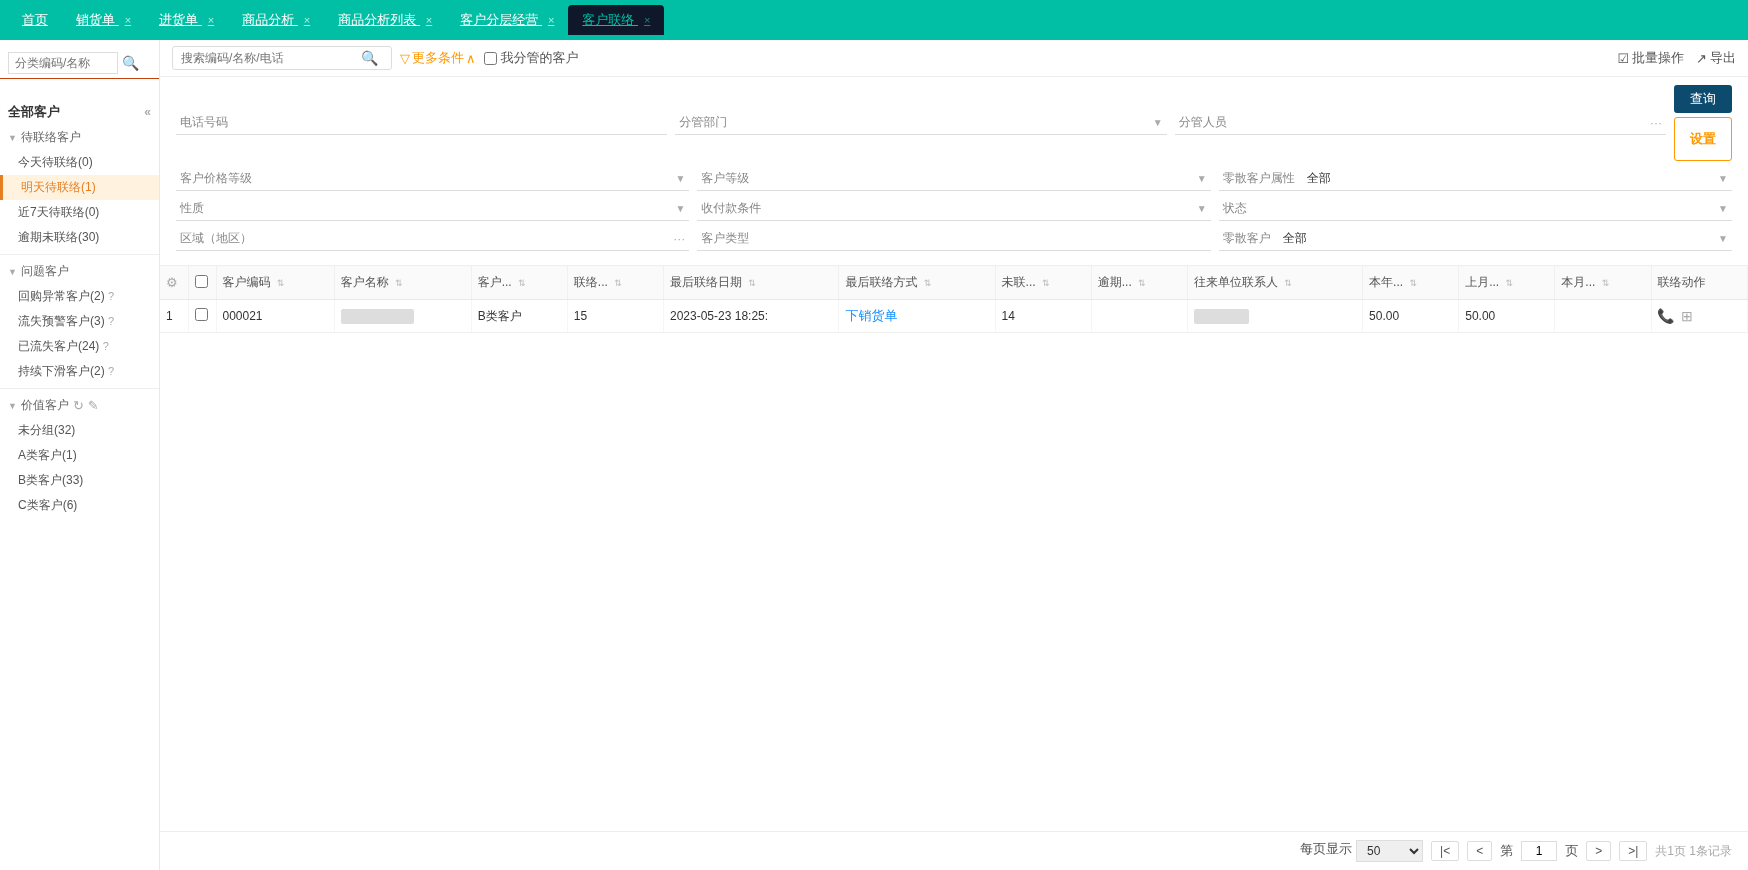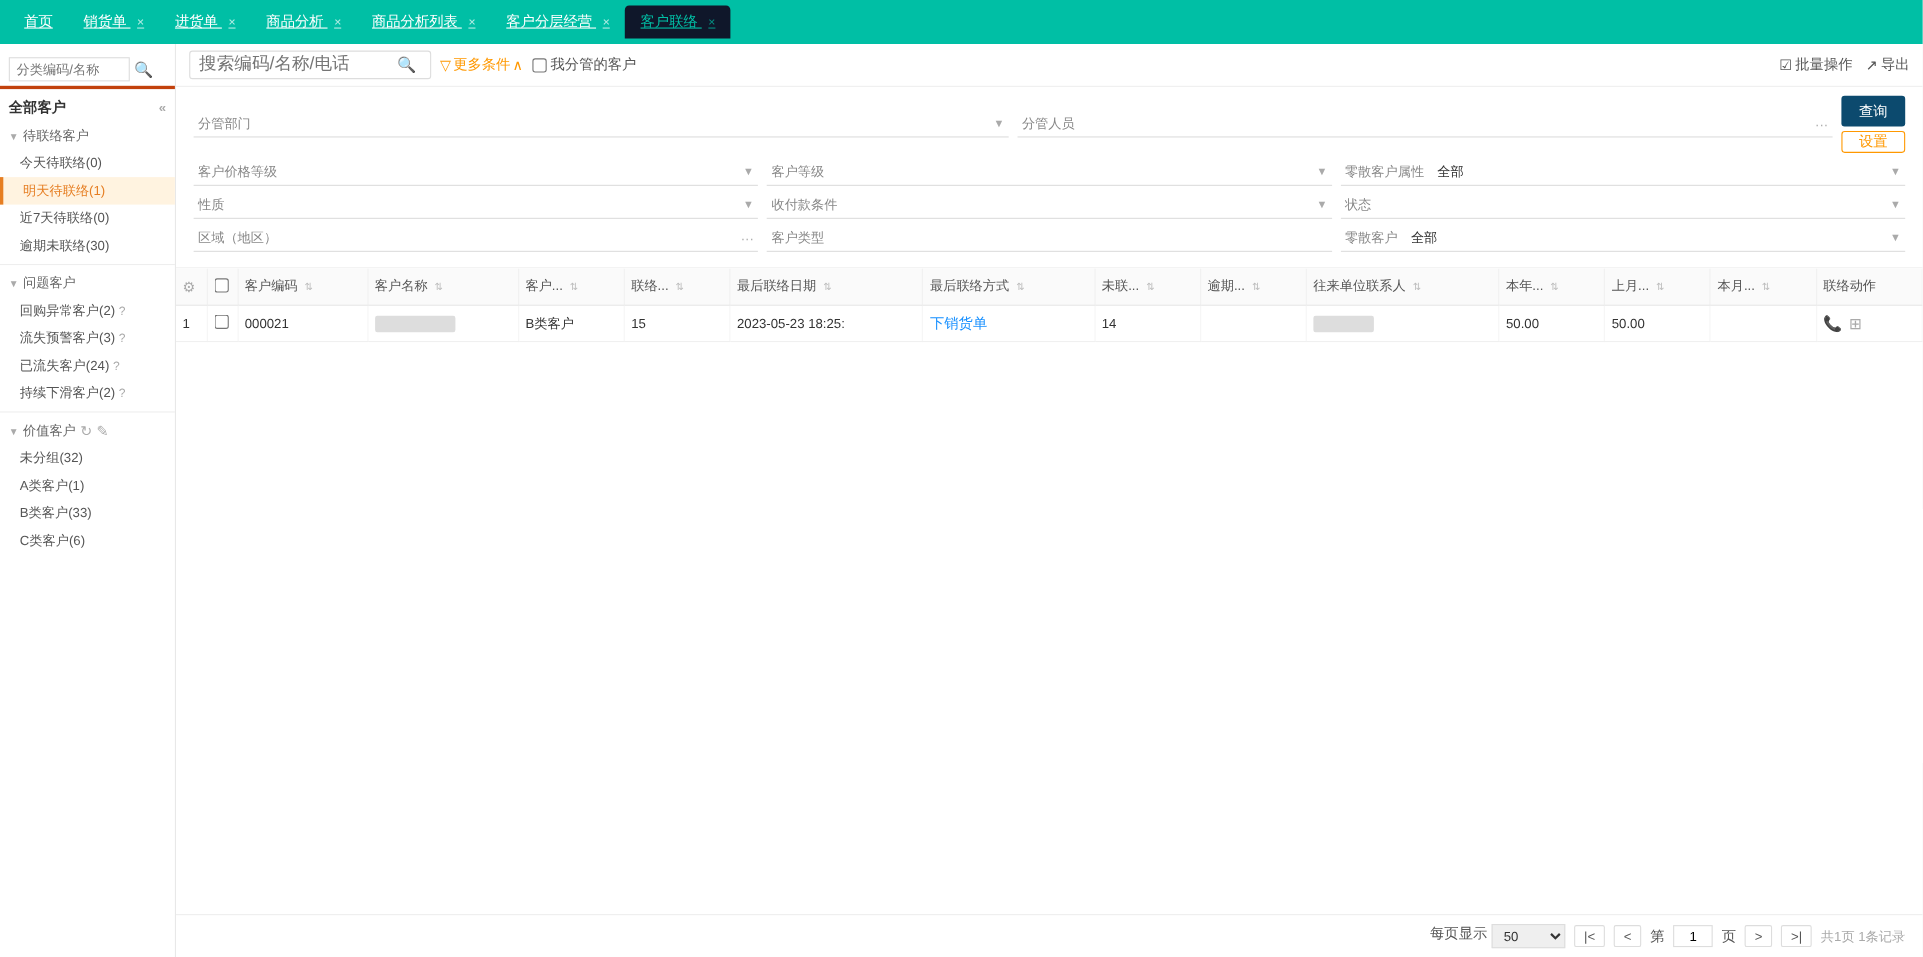--- a/index.html
+++ b/index.html
@@ -46,22 +46,22 @@
       background: #fff;
       border-right: 1px solid #e8e8e8;
       padding: 8px 0;
       flex-shrink: 0;
       overflow-y: auto;
     }
     .sidebar-search {
       display: flex;
       align-items: center;
       padding: 4px 8px;
-      border-bottom: 3px solid #c2410c;
-      margin-bottom: 4px;
+      border-bottom: 1px solid #c2410c;
+      margin-bottom: 20px;
     }
     .sidebar-search input {
       border: 1px solid #ddd;
       padding: 3px 6px;
       font-size: 12px;
       width: 110px;
       outline: none;
       color: #999;
     }
     .sidebar-search .search-icon {
@@ -132,21 +132,21 @@
       display: flex;
       align-items: center;
       border: 1px solid #ddd;
       border-radius: 3px;
       padding: 3px 8px;
       width: 220px;
     }
     .search-input-wrap input {
       border: none;
       outline: none;
-      font-size: 16px;
+      font-size: 12px;
       color: #1d4ed8;
       width: 180px;
     }
     .search-input-wrap .si { color: #aaa; font-size: 14px; cursor: pointer; }
     .filter-btn {
       color: #ff9800;
       cursor: pointer;
       font-size: 12px;
       display: flex;
       align-items: center;
@@ -224,24 +224,25 @@
       border: none;
       padding: 5px 16px;
       cursor: pointer;
       border-radius: 3px;
       font-size: 13px;
     }
     .btn-settings {
       background: #fff;
       color: #ff9800;
       border: 1px solid #ff9800;
-      padding: 0 14px;
+      padding: 12px 14px;
       cursor: pointer;
       border-radius: 3px;
       font-size: 13px;
+      font-weight: bold;
     }
 
     
     .table-wrap {
       flex: 1;
       overflow: auto;
       background: #fff;
       margin: 0;
     }
     table {
@@ -403,20 +404,23 @@
         <div class="export-btn">
           <span>↗</span>
           <span>导出</span>
         </div>
       </div>
     </div>
 
     <div class="filter-panel">
 
       <div class="filter-row">
+        <div class="filter-field">
+          <label>电话号码</label>
+        </div>
         <div class="filter-field">
           <label>分管部门</label>
           <span class="dd-arrow">▼</span>
         </div>
         <div class="filter-field">
           <label>分管人员</label>
           <span class="dots">···</span>
         </div>
         <div class="filter-actions">
           <button class="btn-query">查询</button>

